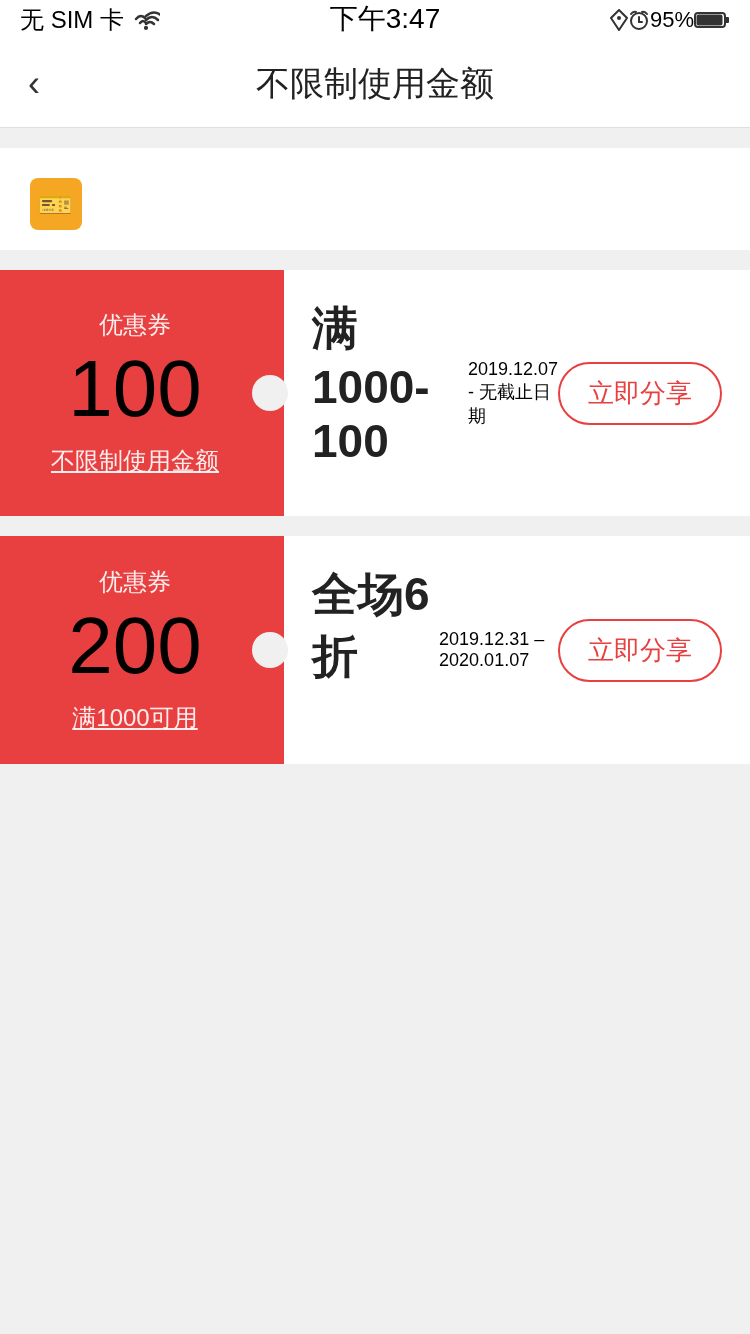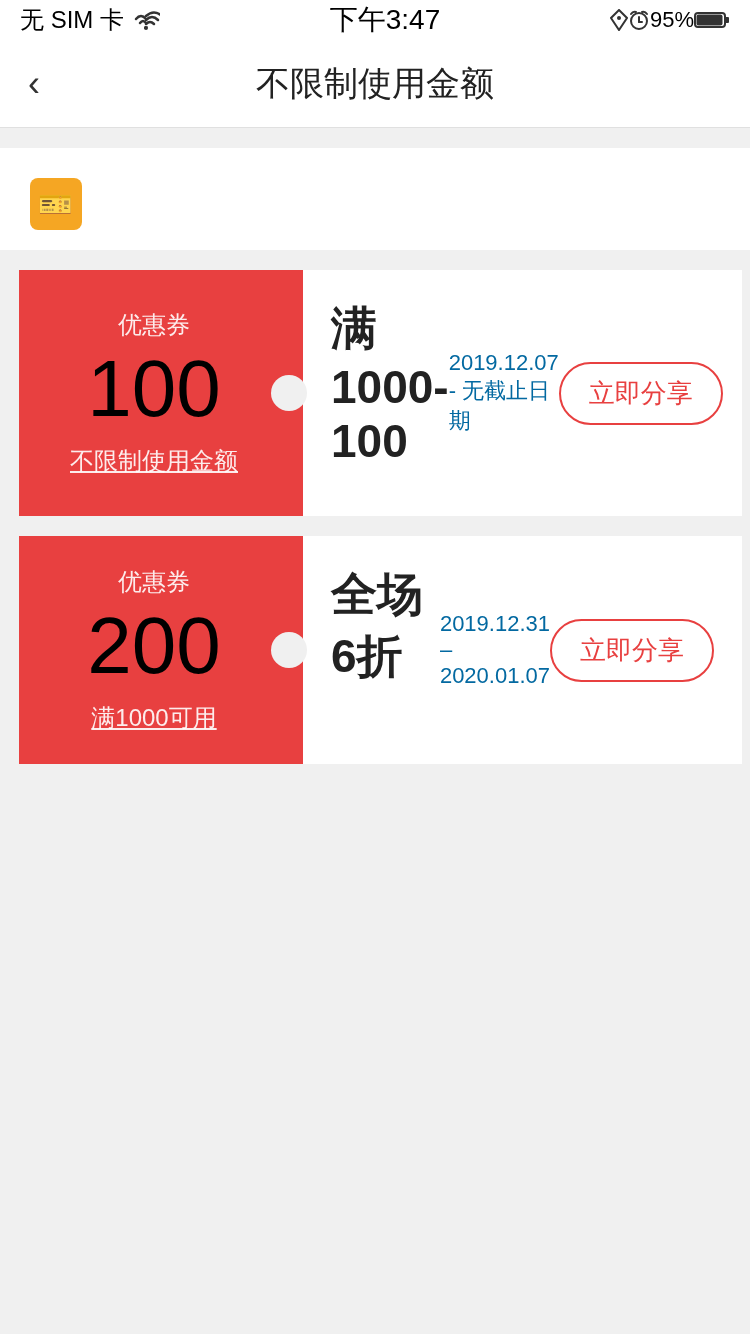--- a/index.html
+++ b/index.html
@@ -12,21 +12,20 @@
       background: #f0f0f0;
       overflow-x: hidden;
     }
 
     
     .status-bar {
       width: 750px;
       height: 40px;
       background: #fff;
       display: flex;
-      align-items: center;
       justify-content: space-between;
       padding: 0 20px;
       font-size: 24px;
     }
     .status-left {
       display: flex;
       align-items: center;
       gap: 8px;
       font-size: 24px;
     }
@@ -90,22 +89,21 @@
       color: #222;
       margin-bottom: 6px;
     }
     .section-text p {
       font-size: 24px;
       color: #999;
     }
 
     
     .coupon-list {
-      padding: 20px 8px 0 0;
-      margin-left: 19px;
+      padding: 20px 0 0 0;
     }
 
     
     .coupon-card {
       background: #fff;
       margin: 0 0 20px 0;
       display: flex;
       align-items: stretch;
       position: relative;
       overflow: visible;
@@ -187,22 +185,22 @@
       font-weight: 700;
       color: #222;
       margin-bottom: 20px;
     }
     .coupon-footer {
       display: flex;
       align-items: center;
       justify-content: space-between;
     }
     .coupon-date {
-      font-size: 22px;
-      color: #0369a1;
+      font-size: 18px;
+      color: #000000;
     }
     .share-btn {
       border: 2px solid #e84040;
       color: #e84040;
       background: transparent;
       border-radius: 40px;
       padding: 12px 28px;
       font-size: 26px;
       cursor: pointer;
       white-space: nowrap;

